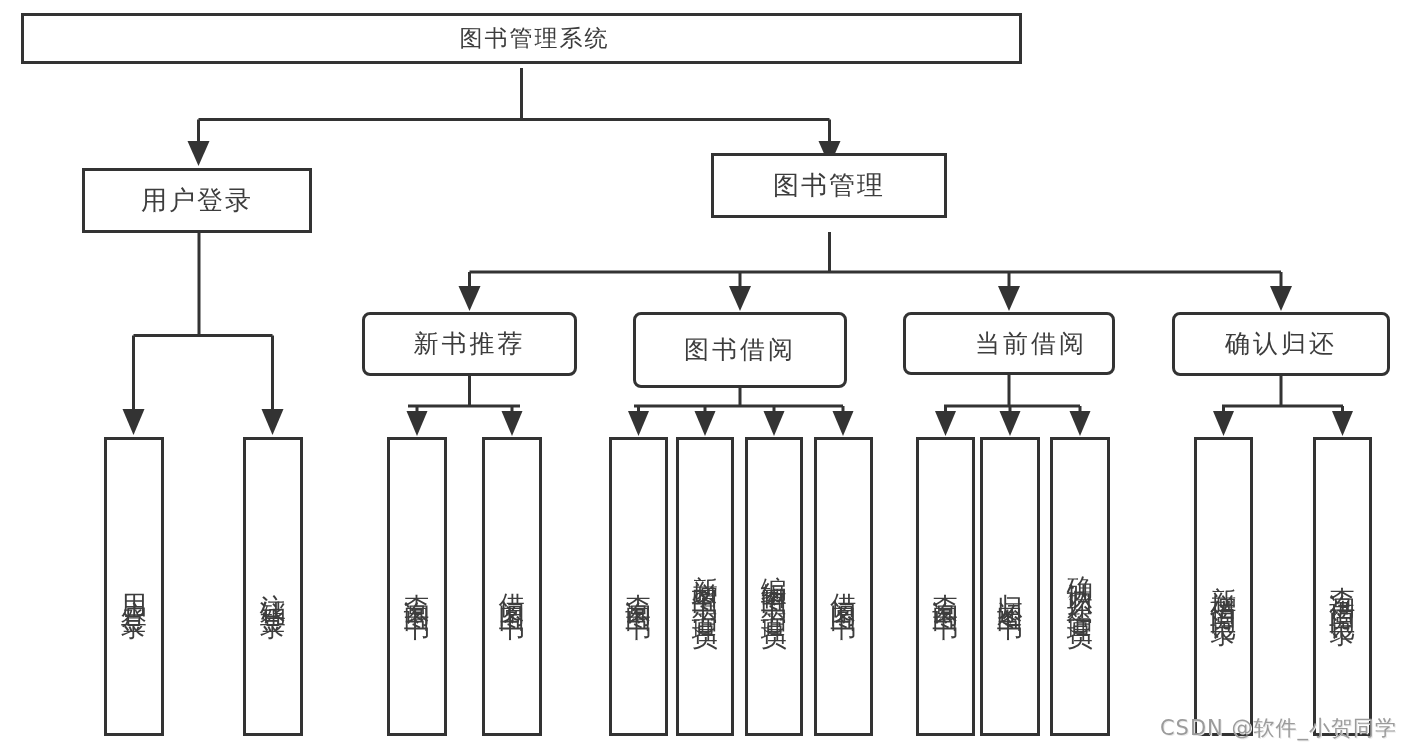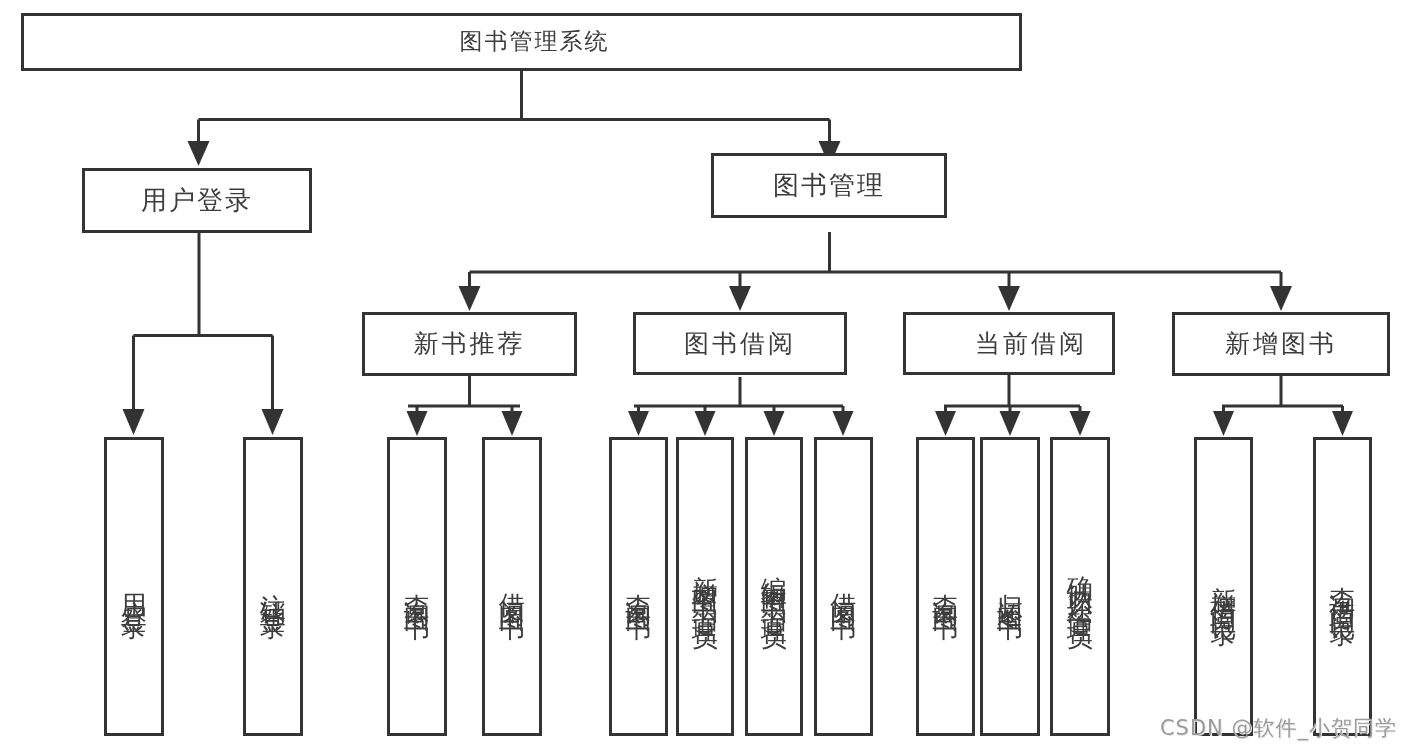--- a/index.html
+++ b/index.html
@@ -24,21 +24,21 @@
     position: absolute;
     border: 3px solid var(--line);
     background: #ffffff;
     display: flex; align-items: center; justify-content: center;
     color: var(--text);
     text-align: center;
     line-height: 1.1;
   }
   .root-node  { font-size: 23px; letter-spacing: 2px; }
   .branch-node{ font-size: 26px; letter-spacing: 2px; }
-  .module-node{ font-size: 25px; letter-spacing: 3px; }
+  .module-node{ font-size: 25px; letter-spacing: 3px; border-radius: 8px; }
   .leaf-node  { font-size: 26px; }
   .leaf-node .vtext {
     writing-mode: vertical-rl;
     text-orientation: mixed;
     letter-spacing: 7px;
     white-space: nowrap;
   }
   .watermark {
     position: absolute;
     right: 8px; bottom: 5px;
@@ -107,29 +107,29 @@
       <polygon points="763.5,411 784.5,411 774,436"></polygon>
       <polygon points="832.5,411 853.5,411 843,436"></polygon>
       <polygon points="935,411 956,411 945.5,436"></polygon>
       <polygon points="999.5,411 1020.5,411 1010,436"></polygon>
       <polygon points="1069.5,411 1090.5,411 1080,436"></polygon>
       <polygon points="1213,411 1234,411 1223.5,436"></polygon>
       <polygon points="1332,411 1353,411 1342.5,436"></polygon>
     </g>
   </svg>
 
-  <div class="node root-node" style="left:21px; top:13px; width:1001px; height:58px;padding-left:26px;">图书管理系统</div>
+  <div class="node root-node" style="left:21px; top:13px; width:1001px; height:51px;padding-left:26px;">图书管理系统</div>
 
   <div class="node branch-node" style="left:82px; top:168px; width:230px; height:65px;">用户登录</div>
   <div class="node branch-node" style="left:711px; top:153px; width:236px; height:65px;">图书管理</div>
 
   <div class="node module-node" style="left:362px; top:312px; width:215px; height:64px;">新书推荐</div>
-  <div class="node module-node" style="left:633px; top:312px; width:214px; height:63px;">图书借阅</div>
+  <div class="node module-node" style="left:633px; top:312px; width:214px; height:76px;">图书借阅</div>
   <div class="node module-node" style="left:903px; top:312px; width:212px; height:63px;padding-left:44px;">当前借阅</div>
-  <div class="node module-node" style="left:1172px; top:312px; width:218px; height:64px;">新增图书</div>
+  <div class="node module-node" style="left:1172px; top:312px; width:218px; height:64px;">确认归还</div>
 
   <div class="node leaf-node" style="left:104px; top:437px; width:60px; height:299px;">
     <span class="vtext">用户登录</span>
   </div>
   <div class="node leaf-node" style="left:243px; top:437px; width:60px; height:299px;">
     <span class="vtext">注销登录</span>
   </div>
   <div class="node leaf-node" style="left:387px; top:437px; width:60px; height:299px;">
     <span class="vtext">查询图书</span>
   </div>

